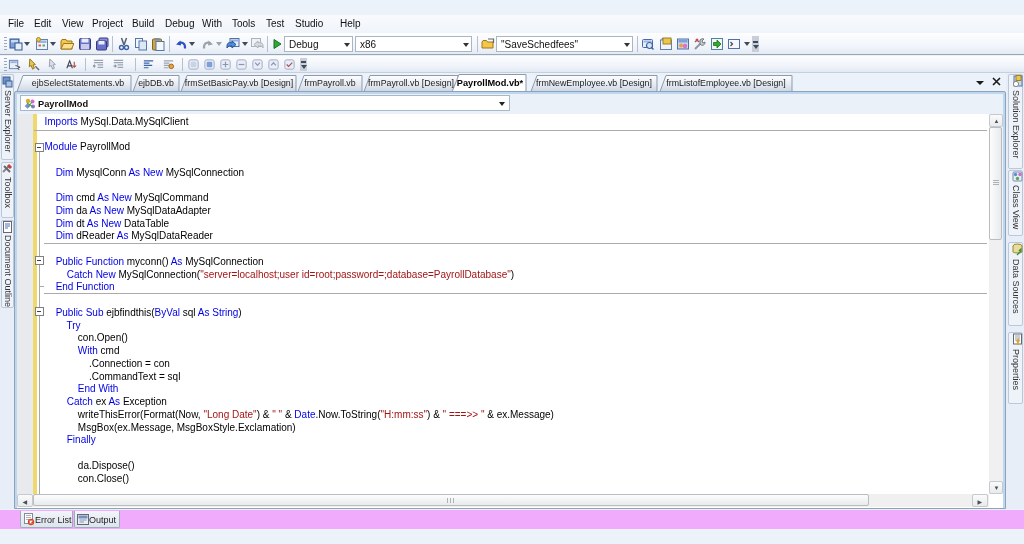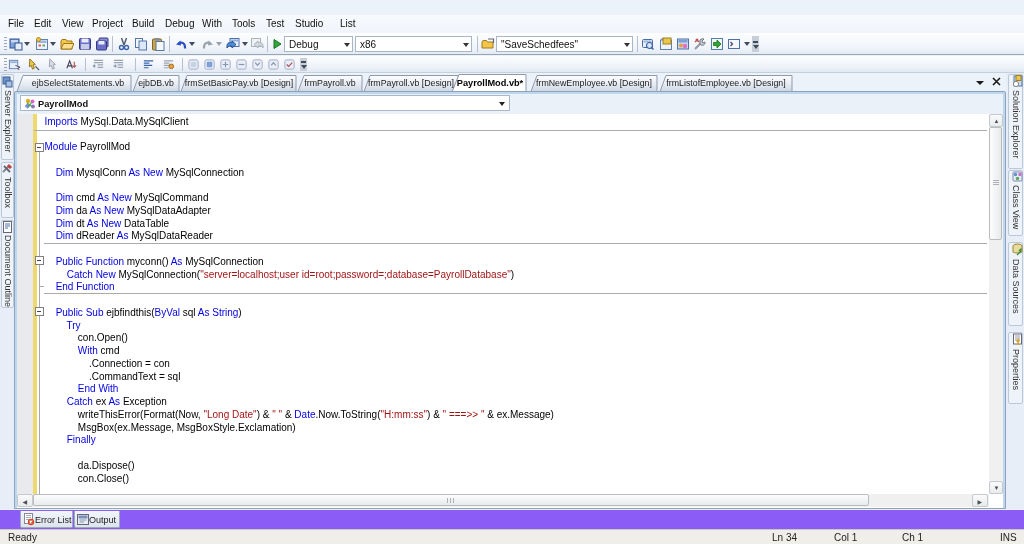--- a/index.html
+++ b/index.html
@@ -75,21 +75,21 @@
 .k { color:#0000E6; } .s { color:#A31515; }
 
 #vsb { position:absolute; top:20px; left:972px; width:14px; height:380px; background:#F0F0F0; }
 #hsb { position:absolute; top:400px; left:0; width:972px; height:13px; background:#F0F0F0; }
 .sbtn { position:absolute; background:linear-gradient(#FBFBFC,#E8EAEC); border:1px solid #C6C9CE; border-radius:2px; }
 .sthumb { position:absolute; background:linear-gradient(90deg,#FDFDFD,#E8EAEC); border:1px solid #B9BCC0; border-radius:2px; }
 .sthumbh { position:absolute; background:linear-gradient(#FDFDFD,#E8EAEC); border:1px solid #B9BCC0; border-radius:2px; }
 .sarr { position:absolute; font-size:6px; color:#4A5056; }
 
 
-#btabs { position:absolute; top:510px; left:0; width:1024px; height:19px; background:#8b5cf6; }
+#btabs { position:absolute; top:510px; left:0; width:1024px; height:19px; background:#f0abfc; }
 .btab { position:absolute; top:1px; height:17px; border:1px solid #A0ABBA; border-top:none;
   background:linear-gradient(#F2F5FA, #DDE4EE); border-radius:0 0 2px 2px; font-size:9px; color:#222; }
 
 
 #statusbar { position:absolute; top:529px; left:0; width:1024px; height:15px;
   background:#F0EEE9; border-top:1px solid #CBC7BE; font-size:10px; color:#222; }
 </style>
 </head>
 <body>
 <div id="root">
@@ -99,21 +99,21 @@
     <div class="mi" style="left:8px">File</div>
     <div class="mi" style="left:34px">Edit</div>
     <div class="mi" style="left:62px">View</div>
     <div class="mi" style="left:92px">Project</div>
     <div class="mi" style="left:132px">Build</div>
     <div class="mi" style="left:165px">Debug</div>
     <div class="mi" style="left:202px">With</div>
     <div class="mi" style="left:232px">Tools</div>
     <div class="mi" style="left:266px">Test</div>
     <div class="mi" style="left:295px">Studio</div>
-    <div class="mi" style="left:340px">List</div>
+    <div class="mi" style="left:340px">Help</div>
   </div>
 
   <div id="tb1">
     <div class="grip" style="left:4px;top:4px;height:14px"></div>
     <svg class="ticon" style="left:9px;top:4px" viewBox="0 0 14 14">
       <rect x="1" y="2" width="9" height="9" fill="#7EA0D8" stroke="#2F5590"></rect>
       <rect x="2" y="3" width="7" height="2.5" fill="#C8D8F0"></rect>
       <rect x="6" y="6" width="7" height="7" fill="#E8EEF8" stroke="#2F5590"></rect>
     </svg>
     <div class="darr" style="left:24px;top:9px"></div>
@@ -477,21 +477,14 @@
     <div class="btab" style="left:74px; width:46px;">
       <svg class="abs" style="left:2px;top:2px" width="12" height="13" viewBox="0 0 12 13">
         <rect x="0.5" y="1.5" width="11" height="10" fill="#E8EEF8" stroke="#667"></rect>
         <rect x="1.5" y="2.5" width="9" height="3" fill="#7890B8"></rect>
         <path d="M2.5 7 H9.5 M2.5 9 H7" stroke="#8898AC" stroke-width="1"></path>
       </svg>
       <span style="position:absolute;left:14px;top:3.5px;white-space:nowrap">Output</span>
     </div>
   </div>
 
-  <div id="statusbar">
-    <div class="abs" style="left:8px;top:2px">Ready</div>
-    <div class="abs" style="left:772px;top:2px">Ln 34</div>
-    <div class="abs" style="left:834px;top:2px">Col 1</div>
-    <div class="abs" style="left:902px;top:2px">Ch 1</div>
-    <div class="abs" style="left:1000px;top:2px">INS</div>
-  </div>
 
 </div>
 
 </body></html>

